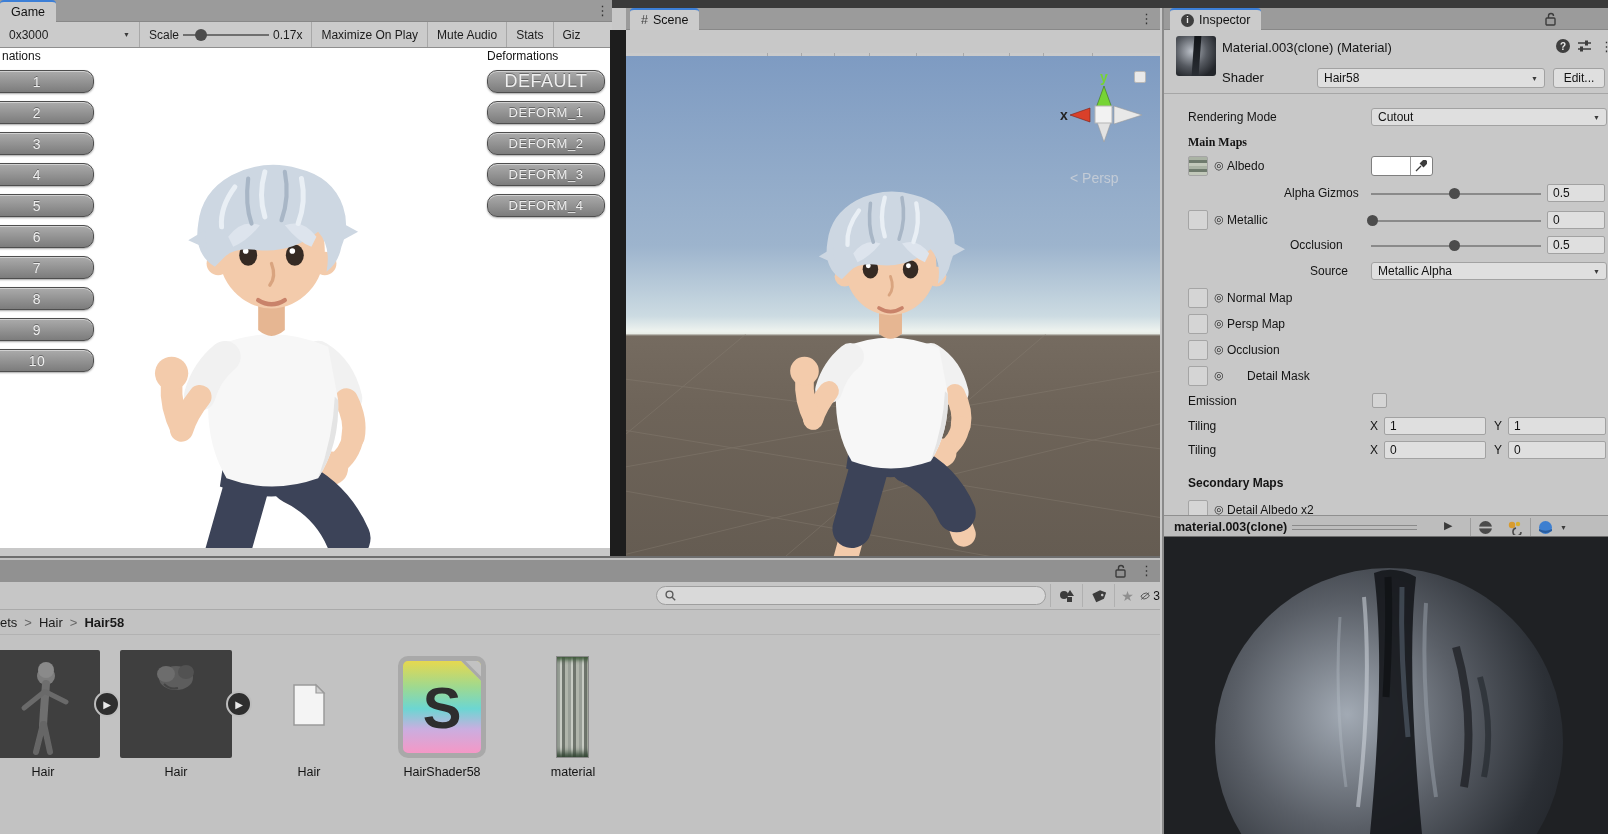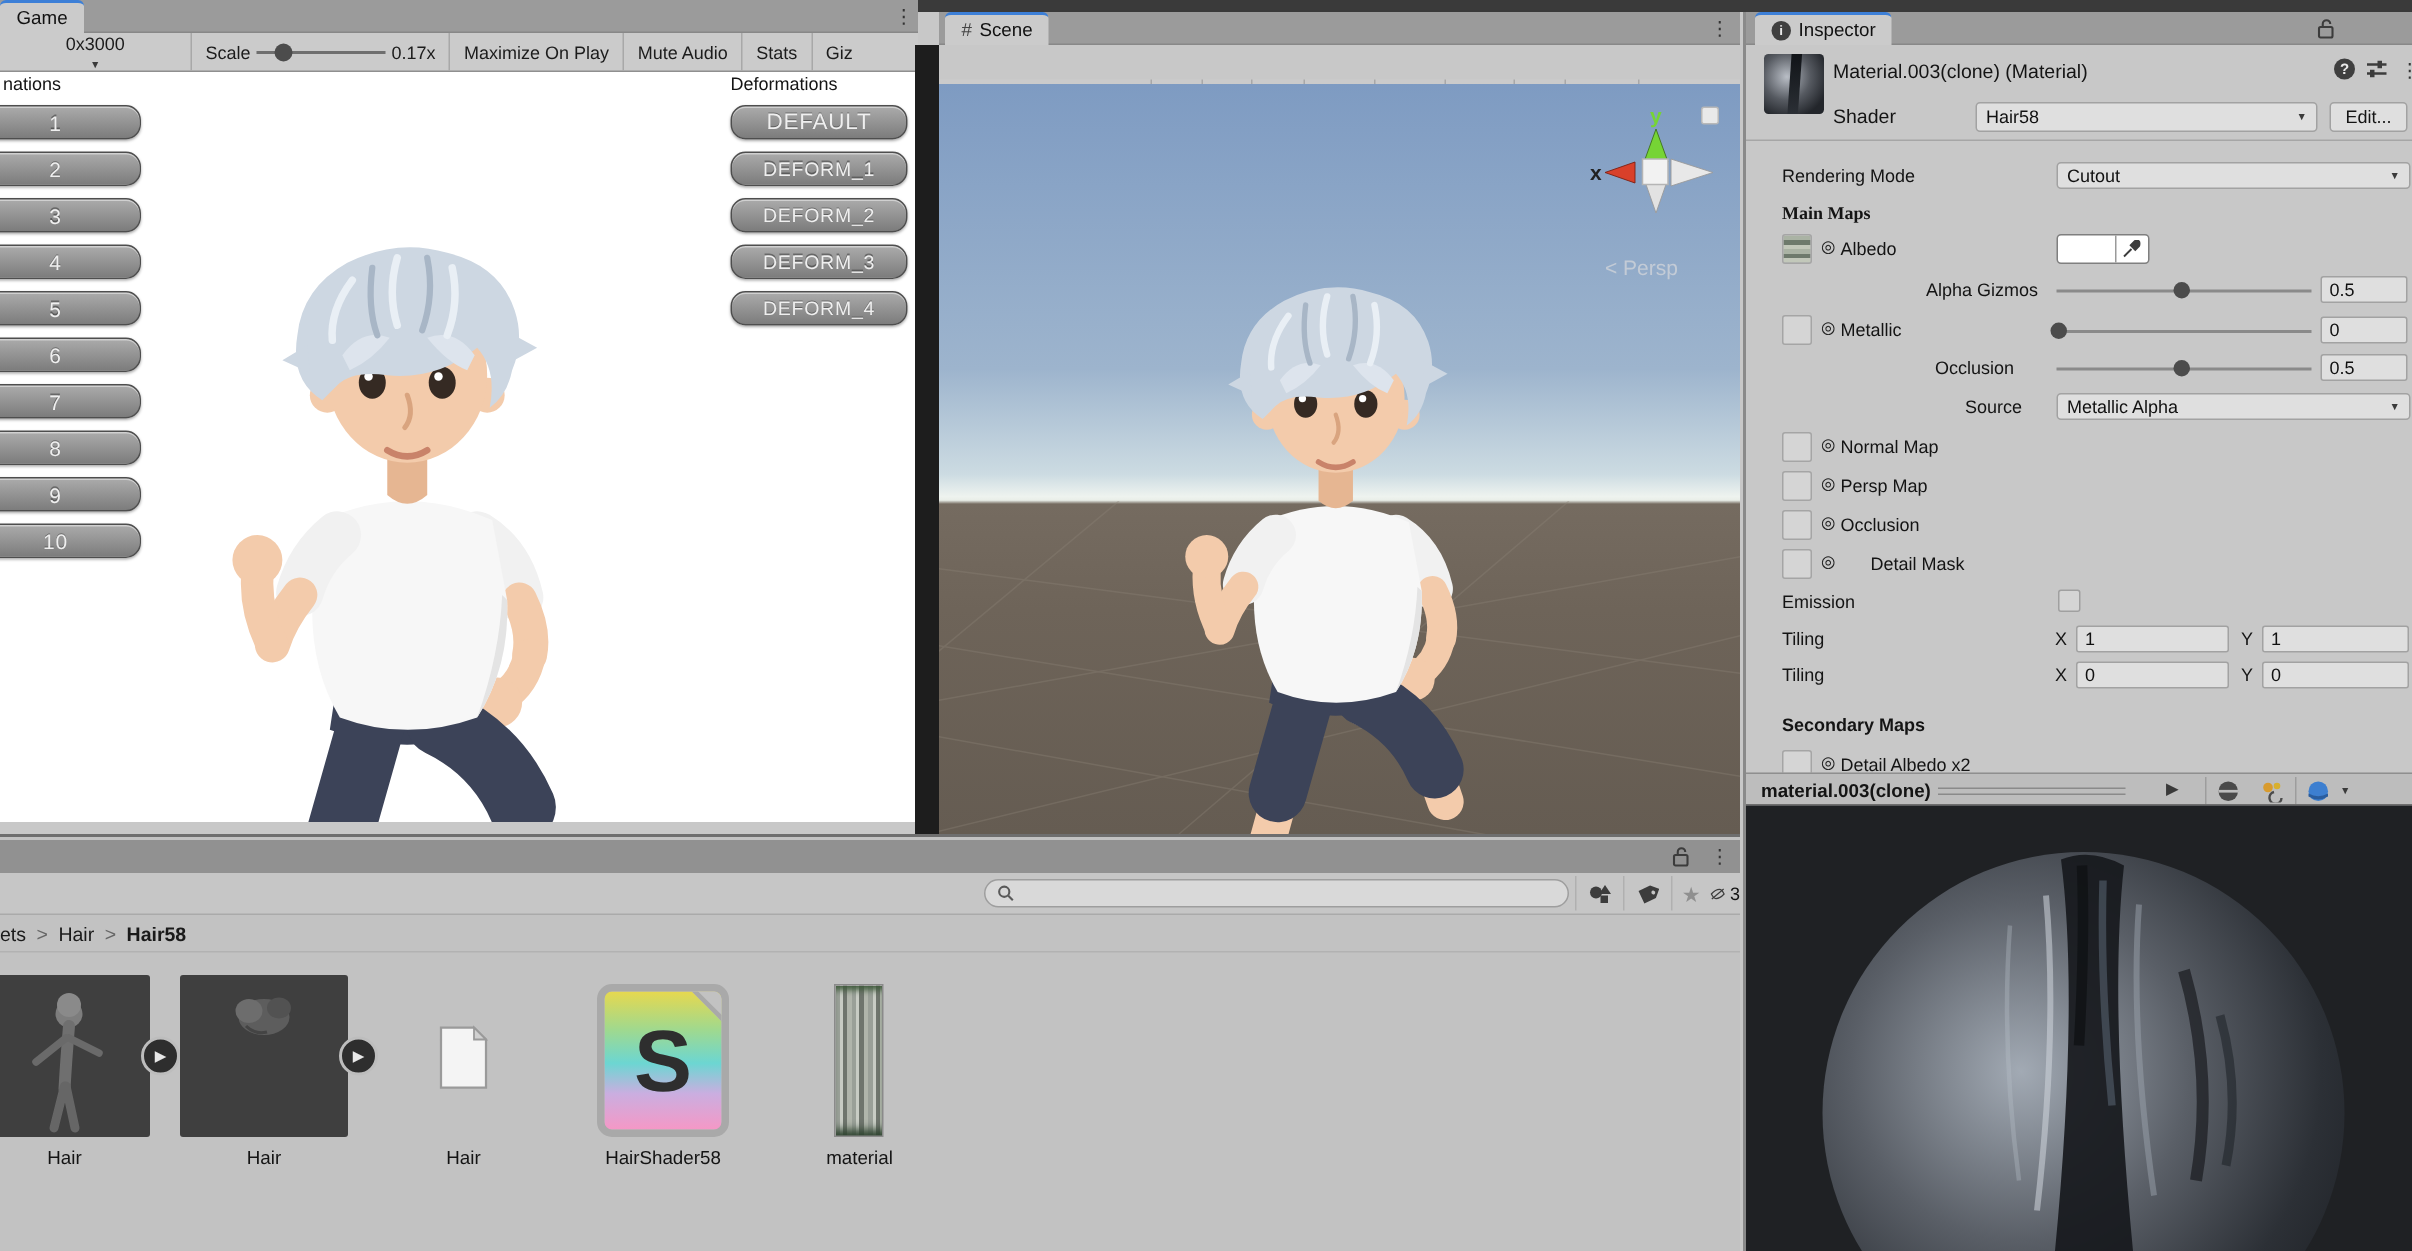--- a/index.html
+++ b/index.html
@@ -124,21 +124,21 @@
 </div>
 
 <div class="abs" style="left:0;top:8;width:612px;height:548px;overflow:hidden;">
   <div class="tabstrip abs" style="left:0;top:0;width:612px;height:22px;">
     <div class="tab" style="left:0;">
       <span>Game</span>
     </div>
     <span class="kebab" style="left:596px;">⋮</span>
   </div>
   <div class="toolbar" style="left:0;top:22px;width:612px;height:26px;">
-    <div class="tbtn" style="width:128px;justify-content:space-between;flex-direction:column;">
+    <div class="tbtn" style="width:140px;justify-content:space-between;">
       <span>0x3000</span>
       <span class="caret">▼</span>
     </div>
     <div class="tbtn" style="border-right:1px solid #a8a8a8;justify-content:space-between;">
       <span>Scale</span>
       <span class="abs" style="position:relative;display:inline-block;width:86px;height:12px;">
         <span class="abs" style="left:0;top:5px;width:86px;height:2px;background:#6f6f6f;"></span>
         <span class="abs" style="left:12px;top:0;width:12px;height:12px;border-radius:50%;background:#4c4c4c;"></span>
       </span>
       <span>0.17x</span>
@@ -165,21 +165,21 @@
     <div class="gbtn" style="left:-20px;top:84px;width:114px;">3</div>
     <div class="gbtn" style="left:-20px;top:115px;width:114px;">4</div>
     <div class="gbtn" style="left:-20px;top:146px;width:114px;">5</div>
     <div class="gbtn" style="left:-20px;top:177px;width:114px;">6</div>
     <div class="gbtn" style="left:-20px;top:208px;width:114px;">7</div>
     <div class="gbtn" style="left:-20px;top:239px;width:114px;">8</div>
     <div class="gbtn" style="left:-20px;top:270px;width:114px;">9</div>
     <div class="gbtn" style="left:-20px;top:301px;width:114px;">10</div>
 
     <span class="vlabel" style="left:487px;top:1px;">Deformations</span>
-    <div class="gbtn" style="left:487px;top:22px;width:118px;font-size:15px;">DEFAULT</div>
+    <div class="gbtn" style="left:487px;top:22px;width:118px;font-size:18px;">DEFAULT</div>
     <div class="gbtn" style="left:487px;top:53px;width:118px;font-size:13px;">DEFORM_1</div>
     <div class="gbtn" style="left:487px;top:84px;width:118px;font-size:13px;">DEFORM_2</div>
     <div class="gbtn" style="left:487px;top:115px;width:118px;font-size:13px;">DEFORM_3</div>
     <div class="gbtn" style="left:487px;top:146px;width:118px;font-size:13px;">DEFORM_4</div>
 
     <svg class="abs" style="left:105px;top:102px;" width="333" height="500" viewBox="0 0 200 300">
       <use href="#boy"></use>
     </svg>
   </div>
 </div>

